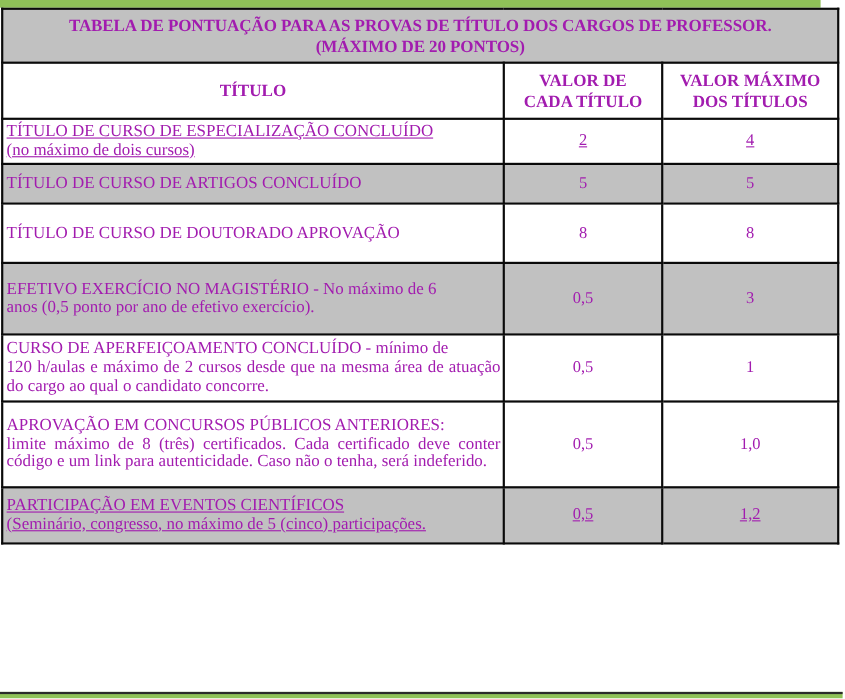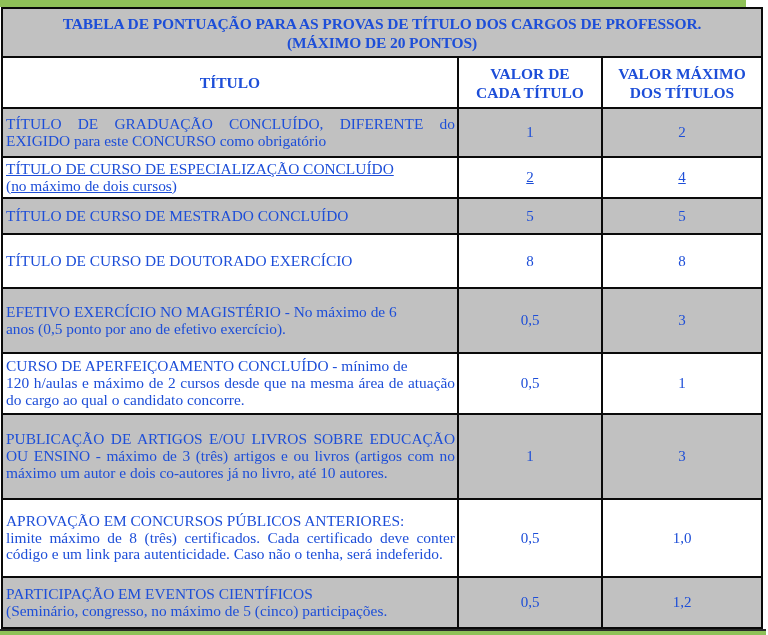--- a/index.html
+++ b/index.html
@@ -3,21 +3,21 @@
 <meta charset="utf-8">
 <style>
   html, body { margin: 0; padding: 0; }
   .page {
     position: relative;
     width: 768px;
     height: 635px;
     background: #ffffff;
     overflow: hidden;
     font-family: "Liberation Serif", serif;
-    color: #1d4ed8;
+    color: #a21caf;
   }
   .green-top {
     position: absolute;
     top: 0; left: 0;
     width: 746px; height: 7px;
     background: #8fc158;
   }
   .green-bottom {
     position: absolute;
     left: 0; bottom: 0;
@@ -68,21 +68,21 @@
   tr.hr-title  { height: 49px; }
   tr.hr-cols   { height: 51px; }
   tr.h1 { height: 49px; }
   tr.h2 { height: 41px; text-decoration: underline; }
   tr.h3 { height: 36px; }
   tr.h4 { height: 54px; }
   tr.h5 { height: 65px; padding-left: 18px; }
   tr.h6 { height: 61px; margin-left: 25px; }
   tr.h7 { height: 85px; }
   tr.h8 { height: 78px; }
-  tr.h9 { height: 51px; }
+  tr.h9 { height: 51px; text-decoration: underline; }
 </style>
 </head>
 <body>
 
 <div class="page">
   <div class="green-top"></div>
 
   <table class="score">
     <colgroup>
       <col style="width:456px">
@@ -95,57 +95,47 @@
 (MÁXIMO DE 20 PONTOS)</td>
       </tr>
       <tr class="hr-cols colhdr">
         <td>TÍTULO</td>
         <td>VALOR DE
 CADA TÍTULO</td>
         <td>VALOR MÁXIMO
 DOS TÍTULOS</td>
       </tr>
 
-      <tr class="h1">
-        <td class="t shade">TÍTULO DE GRADUAÇÃO CONCLUÍDO, DIFERENTE do EXIGIDO para este CONCURSO como obrigatório</td>
-        <td class="v shade">1</td>
-        <td class="v shade">2</td>
-      </tr>
       <tr class="h2">
         <td class="t">TÍTULO DE CURSO DE ESPECIALIZAÇÃO CONCLUÍDO
 (no máximo de dois cursos)</td>
         <td class="v">2</td>
         <td class="v">4</td>
       </tr>
       <tr class="h3">
-        <td class="t shade">TÍTULO DE CURSO DE MESTRADO CONCLUÍDO</td>
+        <td class="t shade">TÍTULO DE CURSO DE ARTIGOS CONCLUÍDO</td>
         <td class="v shade">5</td>
         <td class="v shade">5</td>
       </tr>
       <tr class="h4">
-        <td class="t">TÍTULO DE CURSO DE DOUTORADO EXERCÍCIO</td>
+        <td class="t">TÍTULO DE CURSO DE DOUTORADO APROVAÇÃO</td>
         <td class="v">8</td>
         <td class="v">8</td>
       </tr>
       <tr class="h5">
         <td class="t shade">EFETIVO EXERCÍCIO NO MAGISTÉRIO - No máximo de 6
 anos (0,5 ponto por ano de efetivo exercício).</td>
         <td class="v shade">0,5</td>
         <td class="v shade">3</td>
       </tr>
       <tr class="h6">
         <td class="t">CURSO DE APERFEIÇOAMENTO CONCLUÍDO - mínimo de
 120 h/aulas e máximo de 2 cursos desde que na mesma área de atuação do cargo ao qual o candidato concorre.</td>
         <td class="v">0,5</td>
         <td class="v">1</td>
-      </tr>
-      <tr class="h7">
-        <td class="t shade">PUBLICAÇÃO DE ARTIGOS E/OU LIVROS SOBRE EDUCAÇÃO OU ENSINO - máximo de 3 (três) artigos e ou livros (artigos com no máximo um autor e dois co-autores já no livro, até 10 autores.</td>
-        <td class="v shade">1</td>
-        <td class="v shade">3</td>
       </tr>
       <tr class="h8">
         <td class="t">APROVAÇÃO EM CONCURSOS PÚBLICOS ANTERIORES:
 limite máximo de 8 (três) certificados. Cada certificado deve conter código e um link para autenticidade. Caso não o tenha, será indeferido.</td>
         <td class="v">0,5</td>
         <td class="v">1,0</td>
       </tr>
       <tr class="h9">
         <td class="t shade">PARTICIPAÇÃO EM EVENTOS CIENTÍFICOS
 (Seminário, congresso, no máximo de 5 (cinco) participações.</td>

